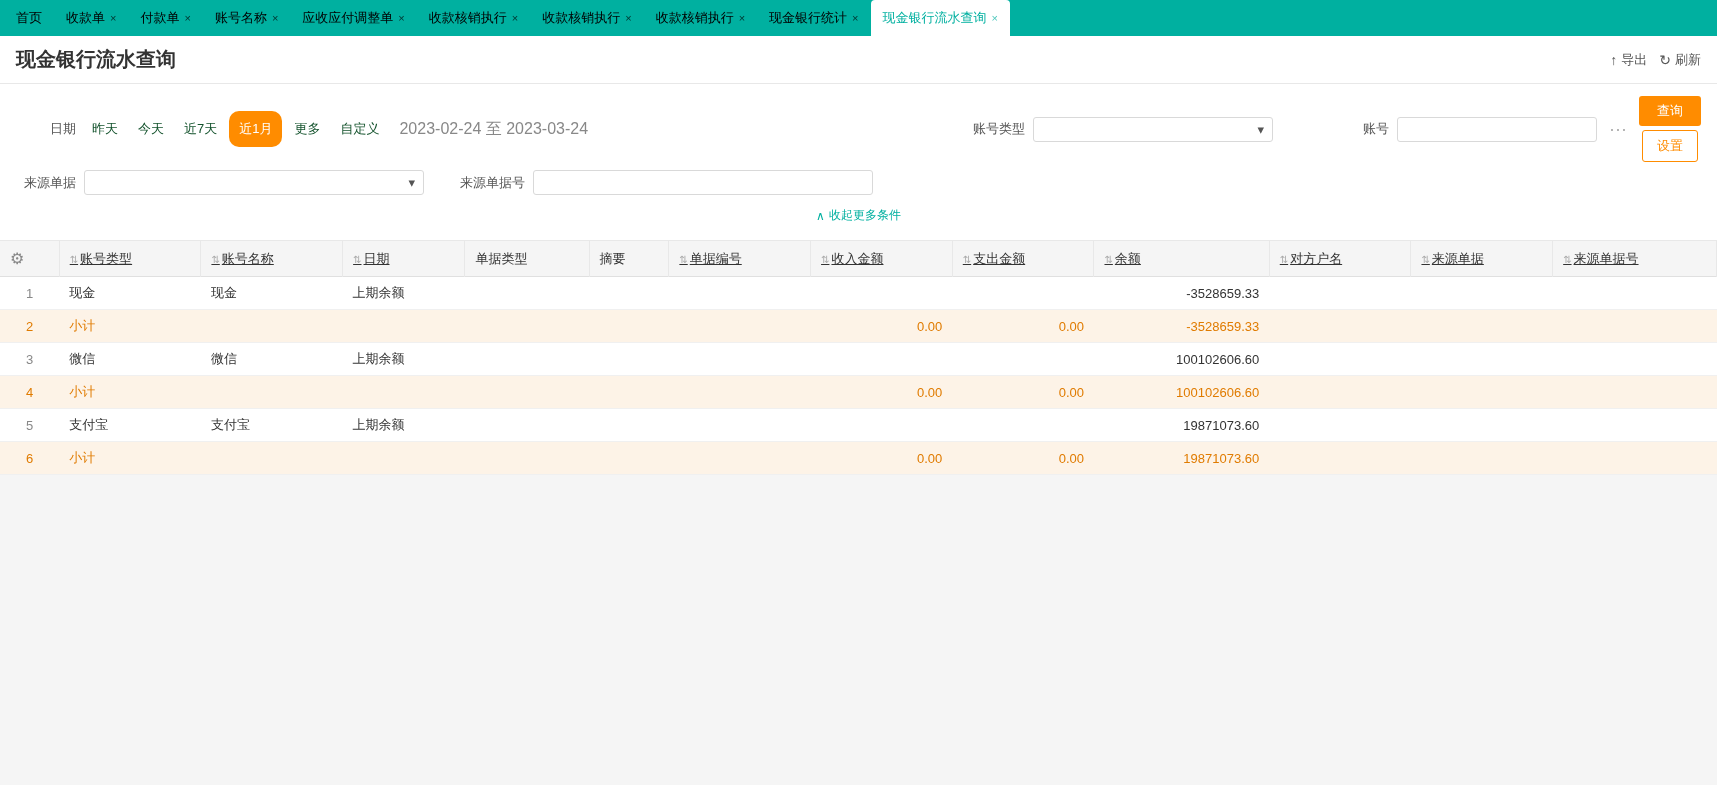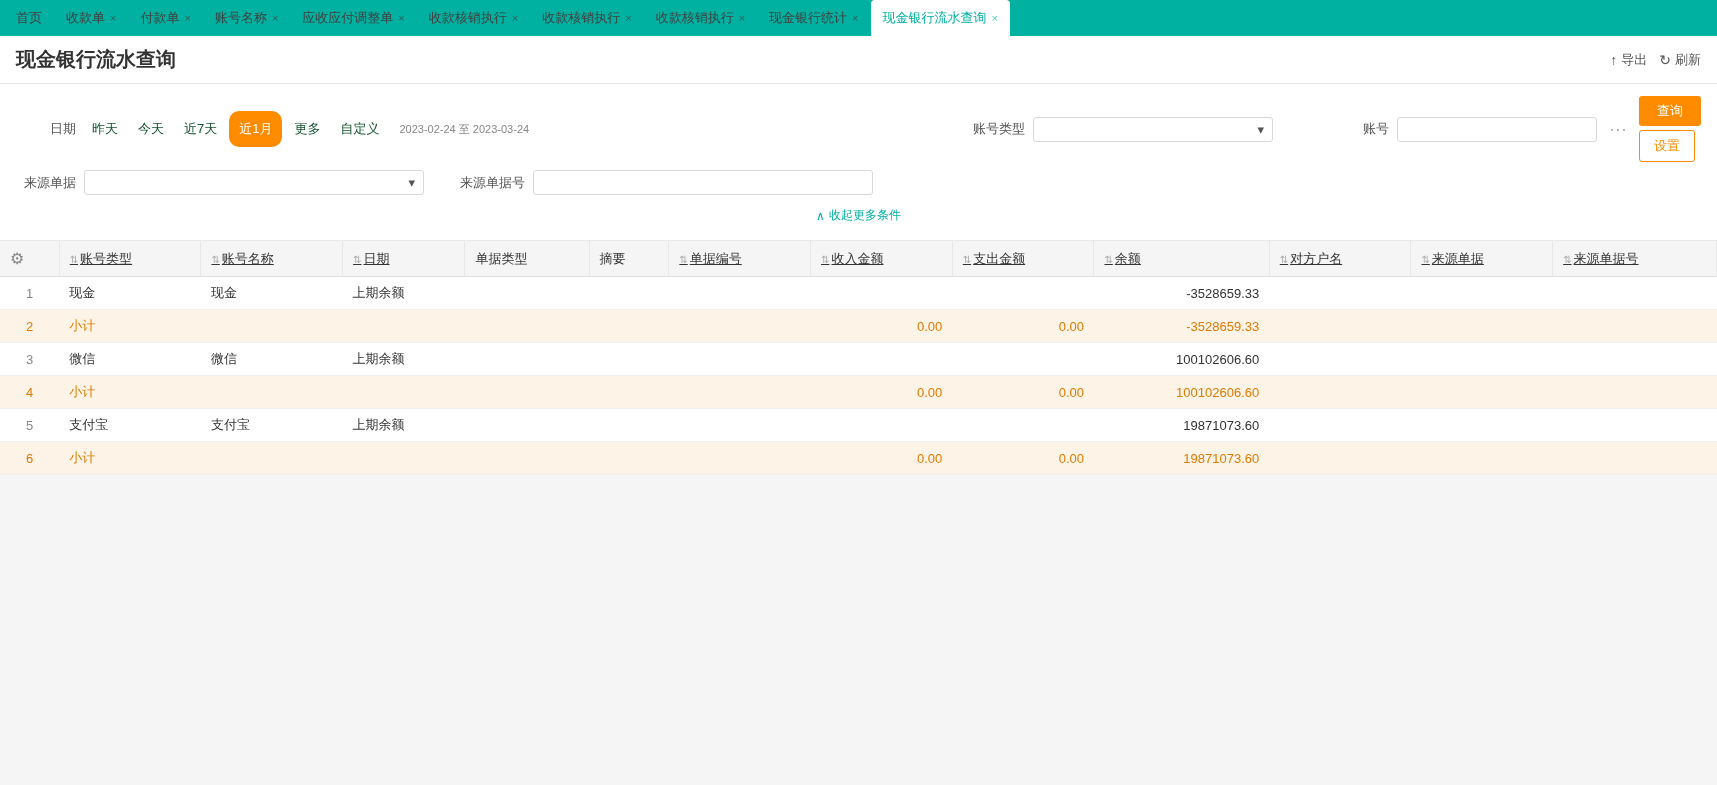--- a/index.html
+++ b/index.html
@@ -8,21 +8,21 @@
     
     .top-nav {
       background: #00b0a0;
       display: flex;
       align-items: center;
       height: 36px;
       padding: 0 4px;
       overflow: hidden;
     }
     .nav-item {
-      color: #404040;
+      color: #000000;
       padding: 0 12px;
       height: 36px;
       display: flex;
       align-items: center;
       cursor: pointer;
       white-space: nowrap;
       font-size: 13px;
     }
     .nav-item.active {
       background: #fff;
@@ -94,21 +94,21 @@
       font-size: 13px;
     }
     .date-btn.active-orange {
       background: #ff8c00;
       color: #fff;
       border-radius: 10px;
       padding: 9px 10px;
     }
     .date-range {
       color: #888;
-      font-size: 11px;
+      font-size: 16px;
       margin-left: 4px;
     }
     .filter-select {
       border: 1px solid #d9d9d9;
       border-radius: 3px;
       padding: 4px 8px;
       width: 240px;
       display: flex;
       align-items: center;
       justify-content: space-between;
@@ -209,21 +209,21 @@
       color: #888;
     }
     .row-num {
       color: #888;
       text-align: center;
     }
     .action-area-right {
       display: flex;
       flex-direction: column;
       gap: 4px;
-      align-items: flex-start;
+      align-items: center;
     }
   </style>
 </head>
 <body>
 
 <div class="top-nav">
   <div class="nav-item">
     <span>首页</span>
   </div>
   <div class="nav-item">

